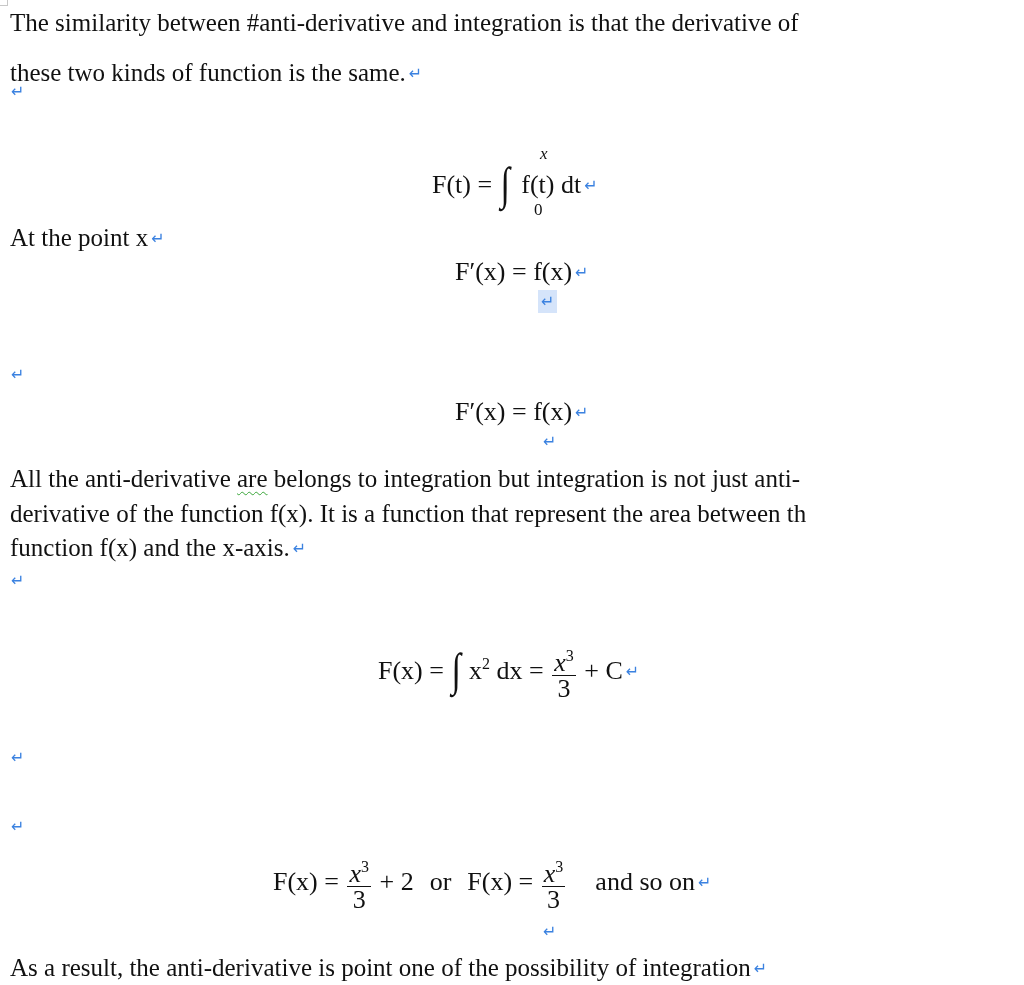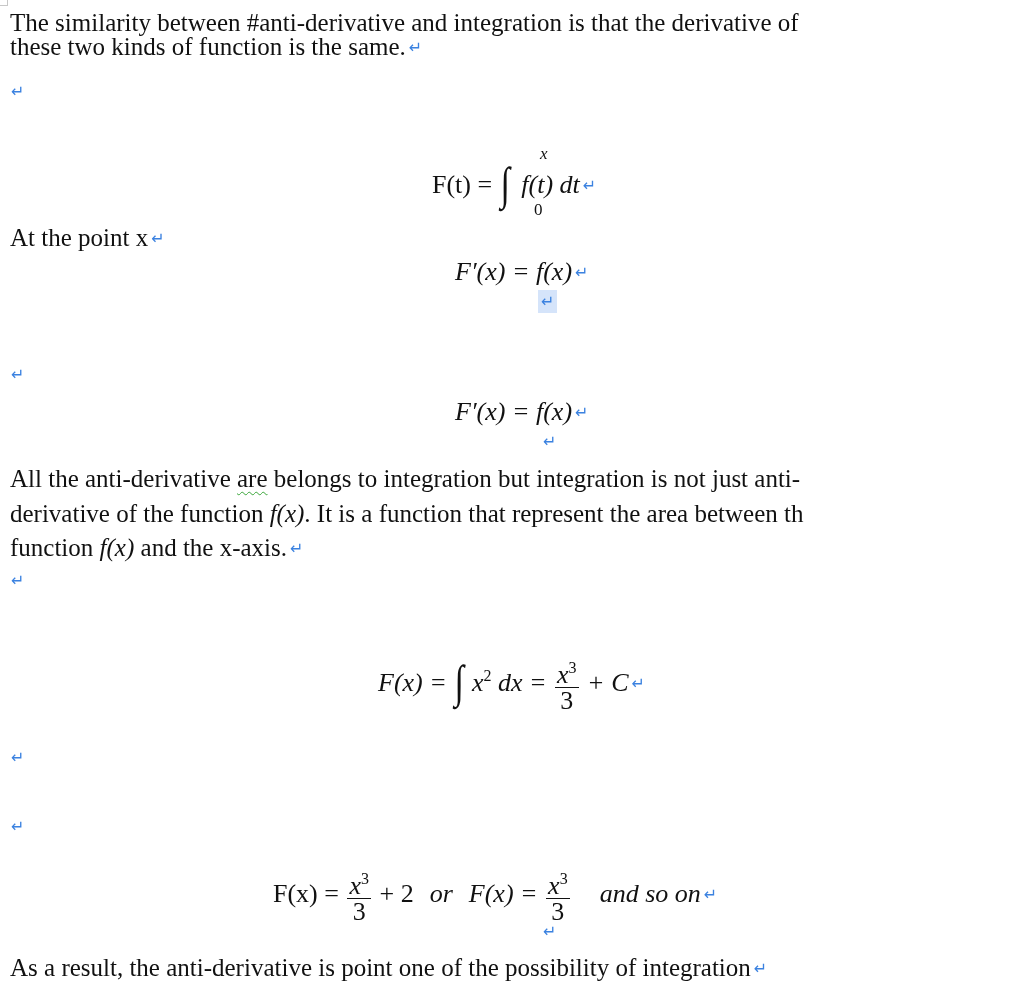--- a/index.html
+++ b/index.html
@@ -17,43 +17,43 @@
     position: absolute; left: 10px; white-space: nowrap;
     font-family: "Liberation Serif", "DejaVu Serif", serif;
     font-size: 25px; line-height: 30px;
   }
   .pm {
     color: #3b82e0; font-family: "DejaVu Sans", sans-serif;
     font-size: 16px; margin-left: 3px; vertical-align: 2px;
   }
   .pm.hl { background: #d5e4fa; padding: 2px 3px; margin-left: 0; }
   .pm-alone { position: absolute; }
-  .it { font-style: italic; }
+  .it { }
   .eq {
     position: absolute; white-space: nowrap;
     font-family: "Liberation Serif", "DejaVu Serif", serif;
     font-size: 26px; line-height: 30px;
   }
   .integral { font-size: 46px; position: relative; top: 6px; font-style: normal; display: inline-block; transform: scaleX(0.75); }
   .lim-up { position: absolute; font-size: 17px; font-style: italic; }
   .lim-dn { position: absolute; font-size: 17px; }
-  .frac { display: inline-block; vertical-align: middle; text-align: center; margin: 12px 2px; }
+  .frac { display: inline-block; vertical-align: middle; text-align: center; margin: 0 2px; }
   .frac .num { display: block; border-bottom: 1.5px solid #111; padding: 0 2px; line-height: 24px; font-style: italic; }
   .frac .den { display: block; line-height: 26px; }
   sup { font-size: 16px; vertical-align: 10px; font-style: normal; }
   .squiggle { text-decoration: underline wavy #3aa63a; text-underline-offset: 4px; text-decoration-thickness: 1px; }
 </style>
 </head>
 <body>
 
 <div class="page">
   <div class="corner-mark"></div>
 
   <div class="line" style="top:8px"><span>The similarity between #anti-derivative and integration is that the derivative of</span></div>
-  <div class="line" style="top:32px"><span>these two kinds of function is the same.</span><span class="pm">↵</span></div>
+  <div class="line" style="top:58px"><span>these two kinds of function is the same.</span><span class="pm">↵</span></div>
   <span class="pm pm-alone" style="left:8px;top:82px">↵</span>
 
 
   <div class="eq" style="left:432px;top:163px">
     <span>F(t) = </span><span class="integral">∫</span><span class="lim-up" style="left:108px;top:-24px">x</span><span class="lim-dn" style="left:102px;top:32px">0</span><span class="it" style="margin-left:10px">f(t) dt</span><span class="pm">↵</span>
   </div>
 
   <div class="line" style="top:223px"><span>At the point x</span><span class="pm">↵</span></div>
 
   <div class="eq" style="left:455px;top:257px">

